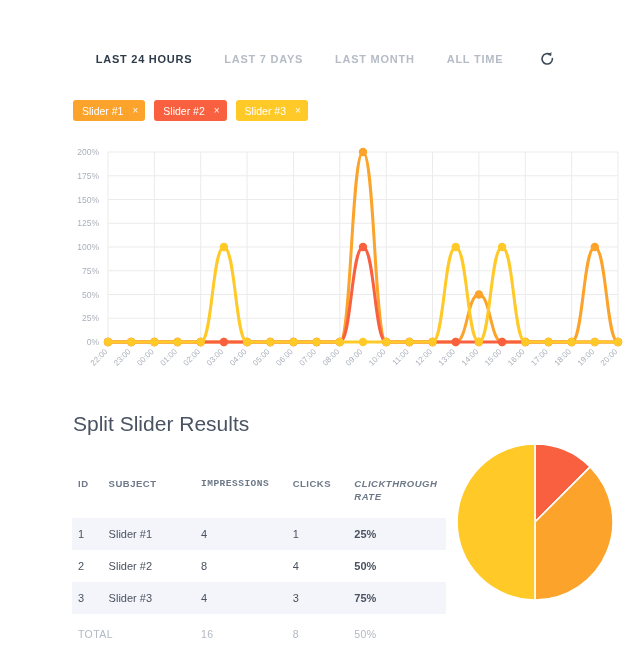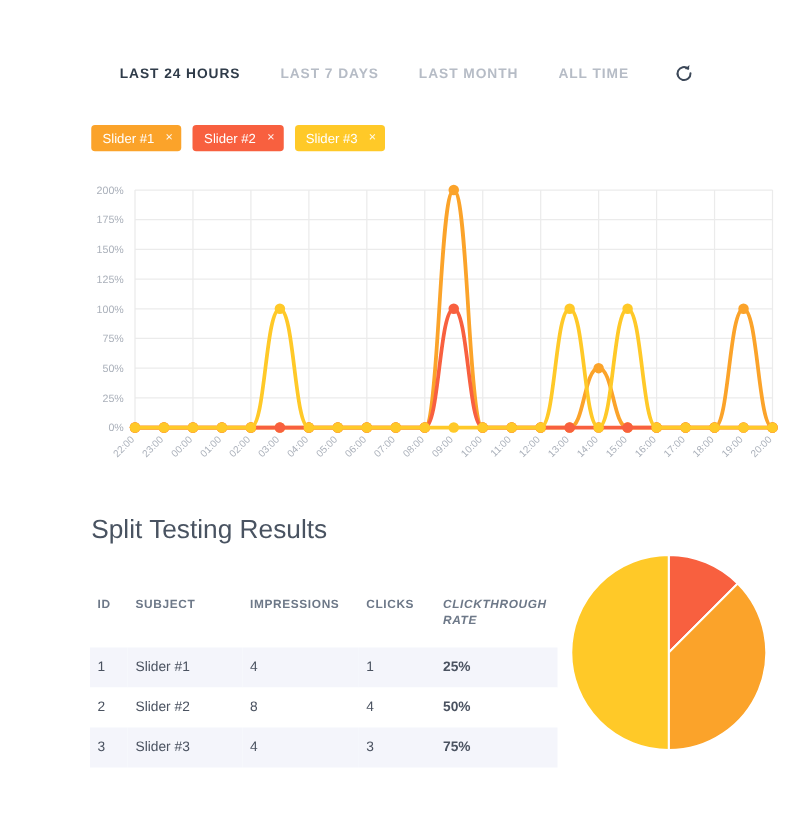--- a/index.html
+++ b/index.html
@@ -149,21 +149,21 @@
   td.ctr { color: #3ecfa0; font-weight: bold; }
   tr.total-row td {
     color: #b2b8c2;
     font-size: 10.5px;
     letter-spacing: 0.4px;
     padding-top: 14px;
   }
   tr.total-row td.ctr { color: #b2b8c2; font-weight: normal; }
   .col-id    { width: 26px; }
   .col-subj  { width: 110px; }
-  .col-impr  { width: 90px; }
+  .col-impr  { width: 90px; font-family: Liberation Mono, monospace; }
   .col-click { width: 60px; }
   .col-ctr   { width: 88px; font-style: italic; }
 
   .pie-wrap {
     position: absolute;
     left: 455px;
     top: 42px;
     width: 160px;
     height: 160px;
   }
@@ -323,21 +323,21 @@
       <circle cx="502.09090909090907" cy="111" r="4.2" fill="#FFC928"></circle>
       <circle cx="525.2727272727273" cy="206" r="4.2" fill="#FFC928"></circle>
       <circle cx="548.4545454545455" cy="206" r="4.2" fill="#FFC928"></circle>
       <circle cx="571.6363636363636" cy="206" r="4.2" fill="#FFC928"></circle>
       <circle cx="594.8181818181818" cy="206" r="4.2" fill="#FFC928"></circle>
       <circle cx="618" cy="206" r="4.2" fill="#FFC928"></circle>
     </svg>
 </div>
 
 <div class="results">
-  <h2 class="results-title">Split Testing Results</h2>
+  <h2 class="results-title">Split Slider Results</h2>
 
   <table class="results-table">
     <thead>
       <tr>
         <th class="col-id">ID</th>
         <th class="col-subj">SUBJECT</th>
         <th class="col-impr">IMPRESSIONS</th>
         <th class="col-click">CLICKS</th>
         <th class="col-ctr">CLICKTHROUGH RATE</th>
       </tr>
@@ -357,20 +357,26 @@
         <td>4</td>
         <td class="ctr">50%</td>
       </tr>
       <tr class="odd">
         <td>3</td>
         <td>Slider #3</td>
         <td>4</td>
         <td>3</td>
         <td class="ctr">75%</td>
       </tr>
+      <tr class="total-row">
+        <td colspan="2">TOTAL</td>
+        <td>16</td>
+        <td>8</td>
+        <td class="ctr">50%</td>
+      </tr>
     </tbody>
   </table>
 
   <div class="pie-wrap">
     <svg id="pieChart" width="160" height="160" viewBox="0 0 160 160">
         <path d="M 80 80 L 80 2 A 78 78 0 0 1 135.1543289325507 24.845671067449295 Z" fill="#F8603F" stroke="#ffffff" stroke-width="1.6"></path>
         <path d="M 80 80 L 135.1543289325507 24.845671067449295 A 78 78 0 0 1 80 158 Z" fill="#FBA32A" stroke="#ffffff" stroke-width="1.6"></path>
         <path d="M 80 80 L 80 158 A 78 78 0 0 1 79.99999999999999 2 Z" fill="#FFC928" stroke="#ffffff" stroke-width="1.6"></path>
       </svg>
   </div>

